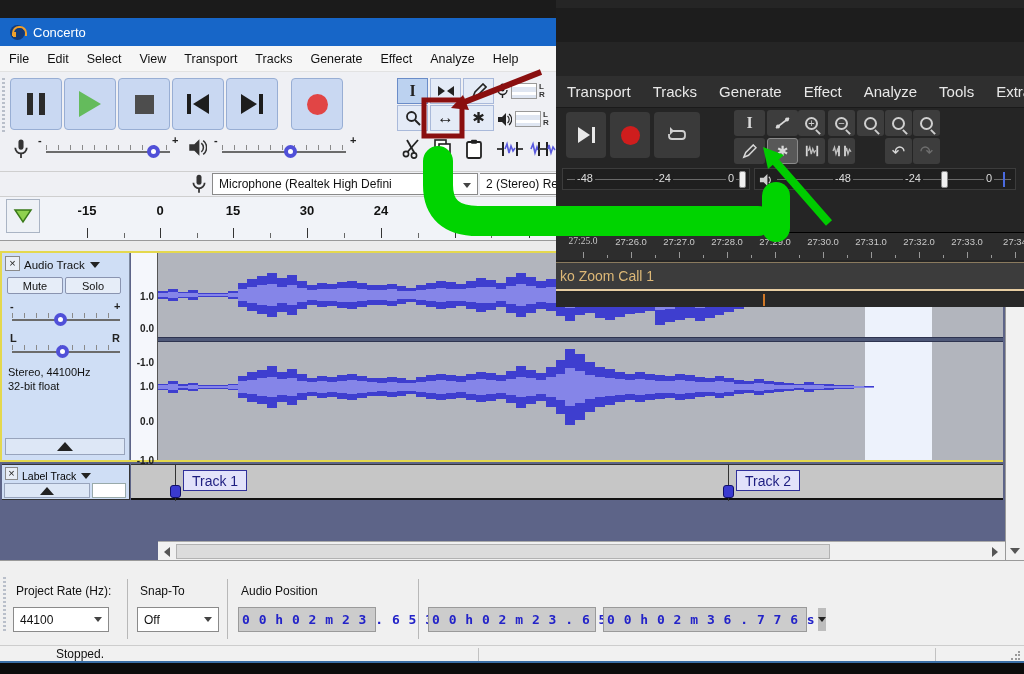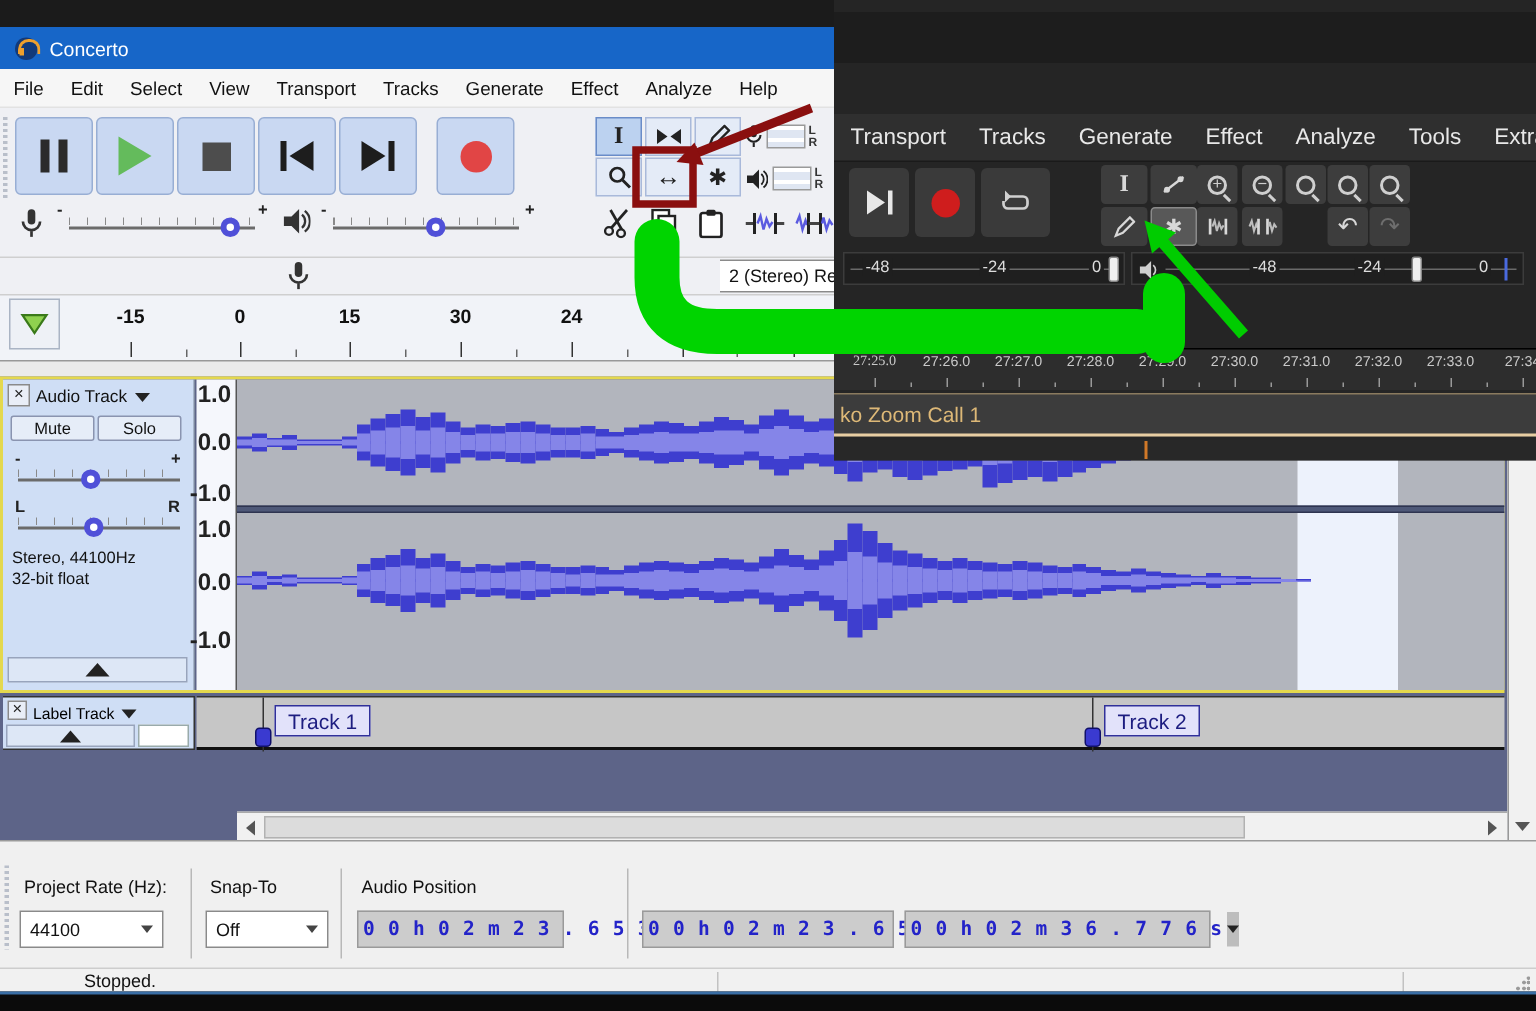--- a/index.html
+++ b/index.html
@@ -72,21 +72,21 @@
           line-height:13px; text-align:center; color:#222; }
   .trackname-btn { position:absolute; height:17px; background:#cfdef5; display:flex; align-items:center; font-size:11.5px; }
   .dd-tri { width:0;height:0;border-left:5px solid transparent;border-right:5px solid transparent;border-top:6px solid #222; margin-left:5px;}
   .msbtn { position:absolute; height:17px; background:#e6edf8; border:1px solid #8a94b0; border-radius:2px;
            font-size:11px; display:flex; align-items:center; justify-content:center; color:#111; }
   #ap-info { position:absolute; left:6px; top:112px; line-height:14px; font-size:11px; }
   .collapse-btn { position:absolute; background:#dde7f6; border:1px solid #98a4bc; display:flex; align-items:center; justify-content:center; }
   .up-tri { width:0;height:0;border-left:8px solid transparent;border-right:8px solid transparent;border-bottom:9px solid #222; }
 
   #vruler { left:131px; top:253px; width:27px; height:207px; background:#f5f7fc; border-right:1px solid #555; }
-  .vr-num { position:absolute; right:3px; font-size:16px; font-weight:bold; color:#222; }
+  .vr-num { position:absolute; right:3px; font-size:10px; font-weight:bold; color:#222;margin-top:36px; }
 
   #wavearea { left:158px; top:253px; width:845px; height:207px; background:#b2b5bd; overflow:hidden; }
   #selection { position:absolute; left:707px; top:0; width:67px; height:207px; background:#edf2fc; }
   .chan { position:absolute; left:0; width:716px; display:flex; align-items:center; }
   #ch1 { top:1px; height:82px; } #ch2 { top:90px; height:88px; }
   .wbar { flex:1 1 0; display:flex; align-items:center; justify-content:center; background:#3e3ecf; }
   .wbar i { display:block; width:100%; background:#8585e8; }
   .cline { position:absolute; left:0; width:716px; height:2px; background:#3e3ecf; }
   #chdiv { position:absolute; left:0; top:84px; width:845px; height:5px; background:#4e5878; border-top:1px solid #2e3450; border-bottom:1px solid #2e3450; }
 
@@ -323,20 +323,24 @@
           </svg>
       </div>
     </div>
 
     <div class="abs" id="devicebar">
       <svg class="abs icon-svg" style="left:192px;top:2px" width="14" height="20" viewBox="0 0 11 16">
           <rect x="3.5" y="0.5" width="4" height="8" rx="2" fill="#333"></rect>
           <path d="M1,7 a4.5,4.5 0 0 0 9,0" fill="none" stroke="#333" stroke-width="1.4"></path>
           <line x1="5.5" y1="12" x2="5.5" y2="15" stroke="#333" stroke-width="1.4"></line>
         </svg>
+      <div class="combo" style="left:212px;top:1px;width:266px">
+        <span>Microphone (Realtek High Defini</span>
+          <span class="chev"></span>
+      </div>
       <div class="combo" style="left:480px;top:1px;width:78px;border-left:none">
         <span>2 (Stereo) Recordi</span>
       </div>
     </div>
 
     <div class="abs" id="timelinebar">
       <div id="pinbtn">
         <svg class="icon-svg" width="20" height="16" viewBox="0 0 20 16">
             <polygon points="2,2 18,2 10,14" fill="#8fd14f" stroke="#3a7a1a" stroke-width="1.5"></polygon>
           </svg>

